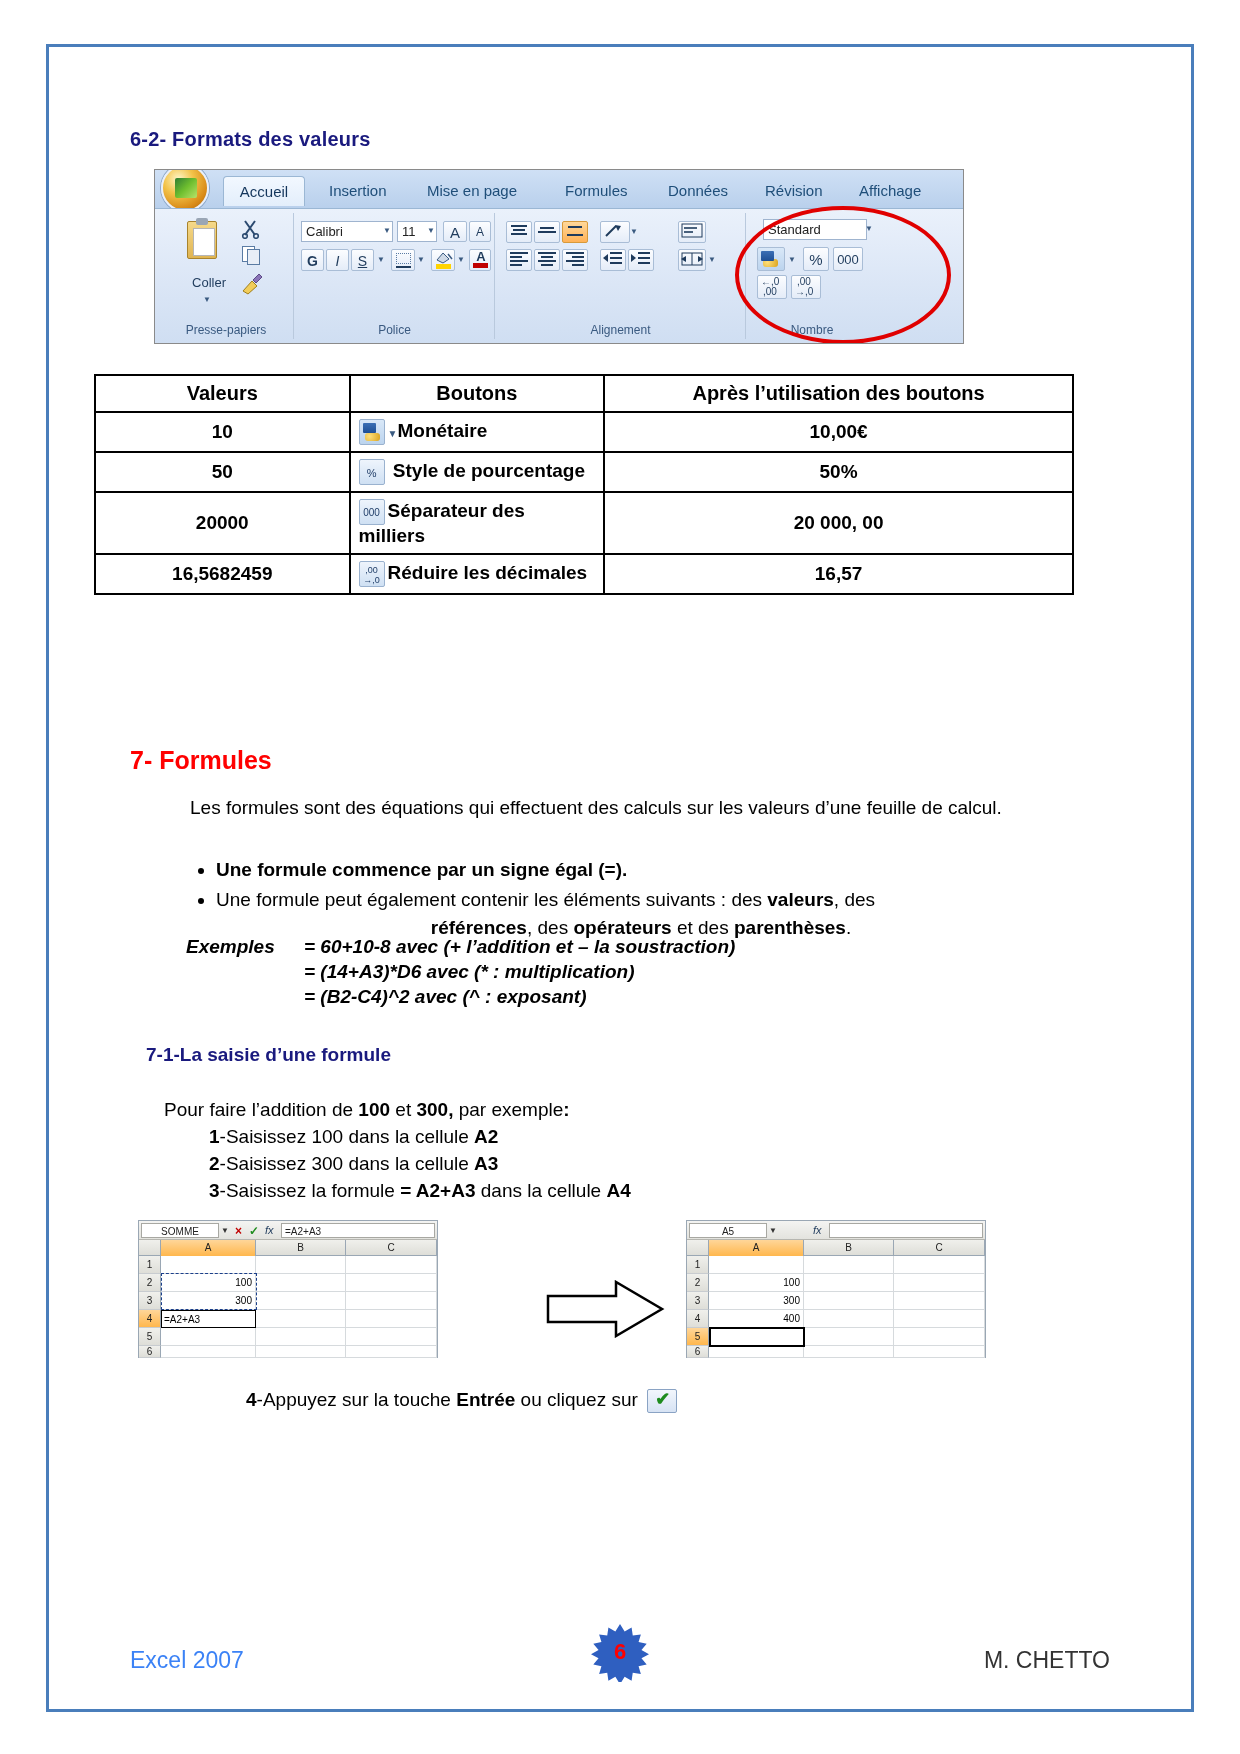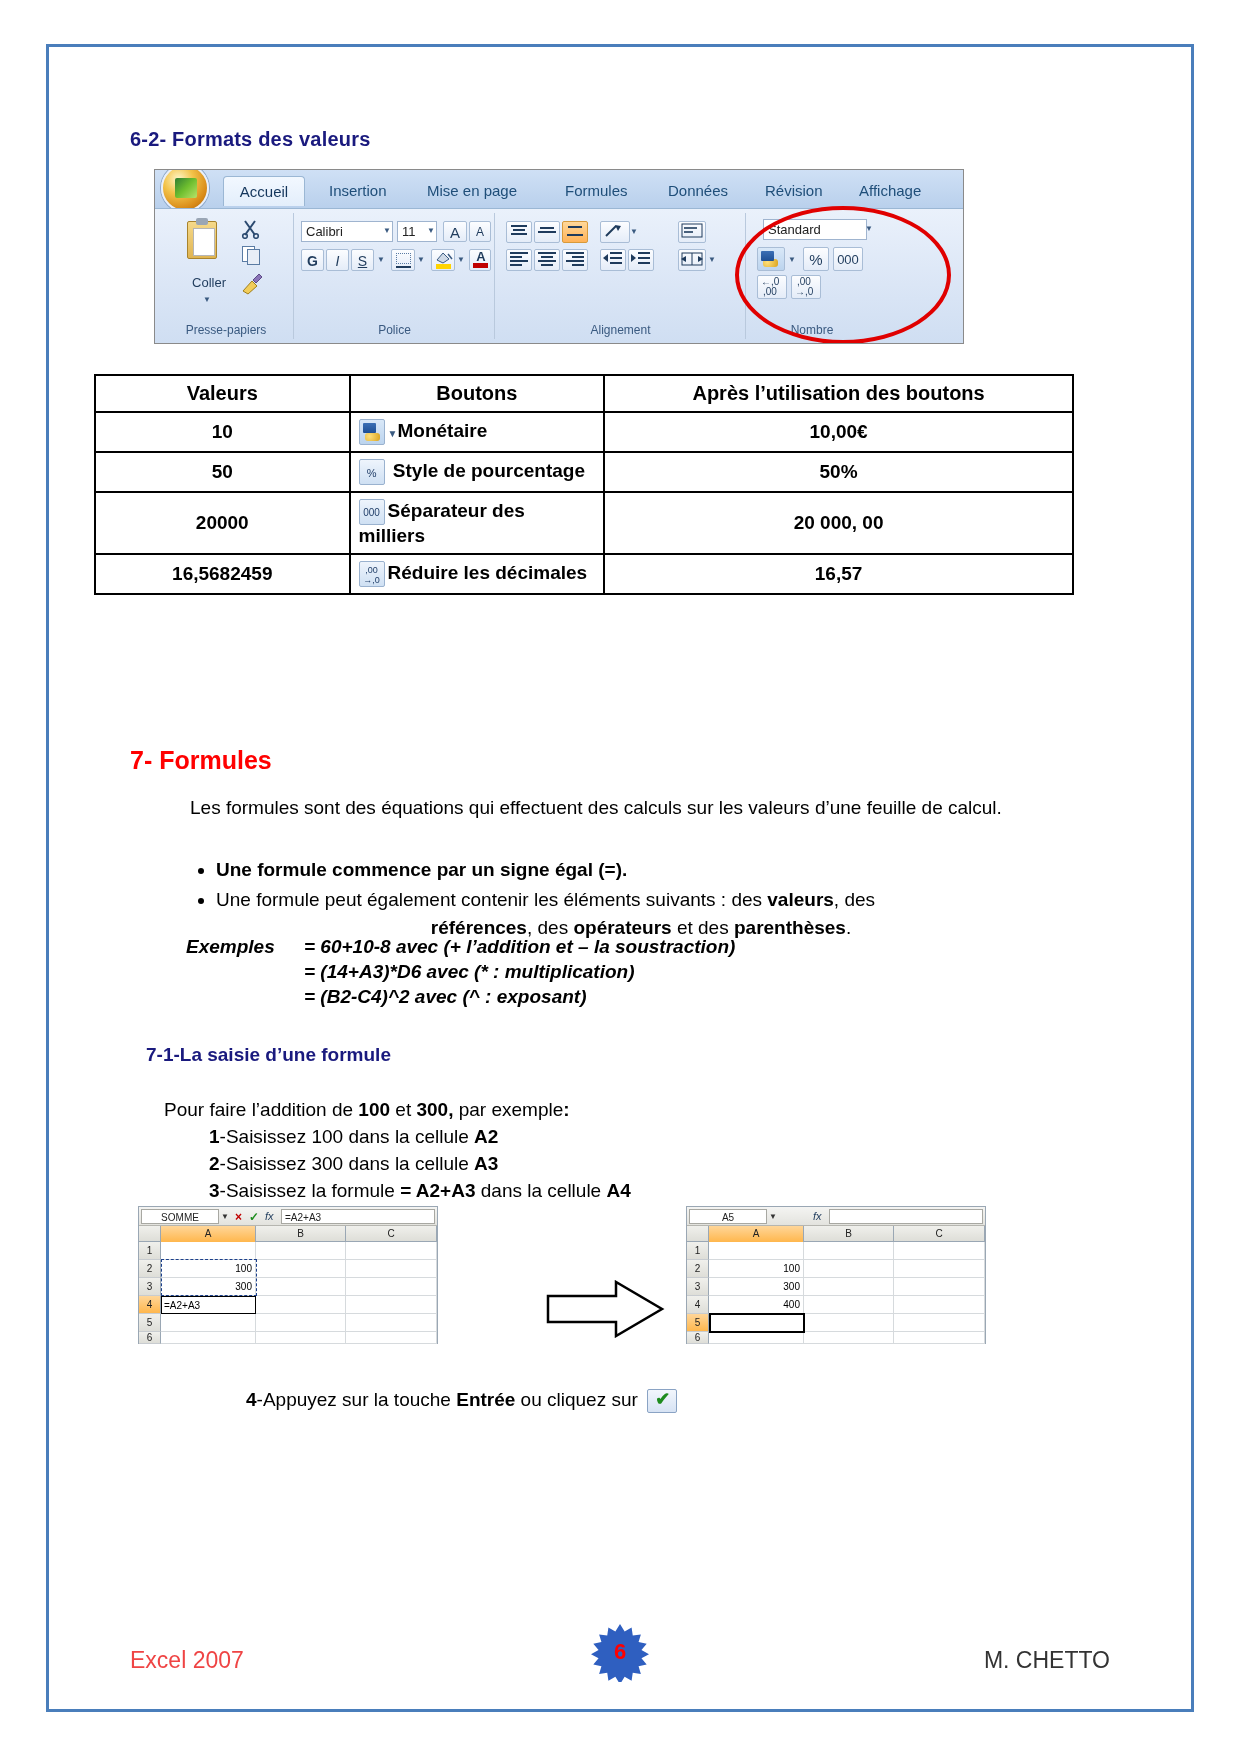--- a/index.html
+++ b/index.html
@@ -161,20 +161,21 @@
     font-size:19px; font-weight:bold; color:#1a1a7e;
   }
   .steps { position:absolute; left:118px; top:1052px; font-size:19px; line-height:27px; }
   .steps .ind { padding-left:45px; }
 
   
   .sheet {
     position:absolute;
     border:1px solid #9aa7b4;
     background:#fff;
+    margin-top:14px;
   }
   .sheet-bar {
     position:absolute; left:0; top:0; height:19px; width:100%;
     background:linear-gradient(180deg,#f4f4f2 0%,#e3e3de 100%);
     border-bottom:1px solid #b6b6b0;
     font-size:10px; color:#222;
   }
   .namebox {
     position:absolute; left:2px; top:2px; height:15px;
     background:#fff; border:1px solid #a8a8a2;
@@ -228,21 +229,21 @@
     position:relative; margin-left:4px;
   }
   .check-btn:after {
     content:"✔"; position:absolute; left:7px; top:-2px;
     color:#1e8c1e; font-size:18px; font-weight:bold;
   }
 
   
   .footer-left {
     position:absolute; left:84px; bottom:38px;
-    font-size:23px; color:#ef4444;
+    font-size:23px; color:#3b82f6;
   }
   .footer-right {
     position:absolute; right:84px; bottom:38px;
     font-size:23px; color:#333;
   }
   .pagestar {
     position:absolute; left:50%; bottom:30px; transform:translateX(-50%);
     width:58px; height:58px;
   }
   .star-shape {

